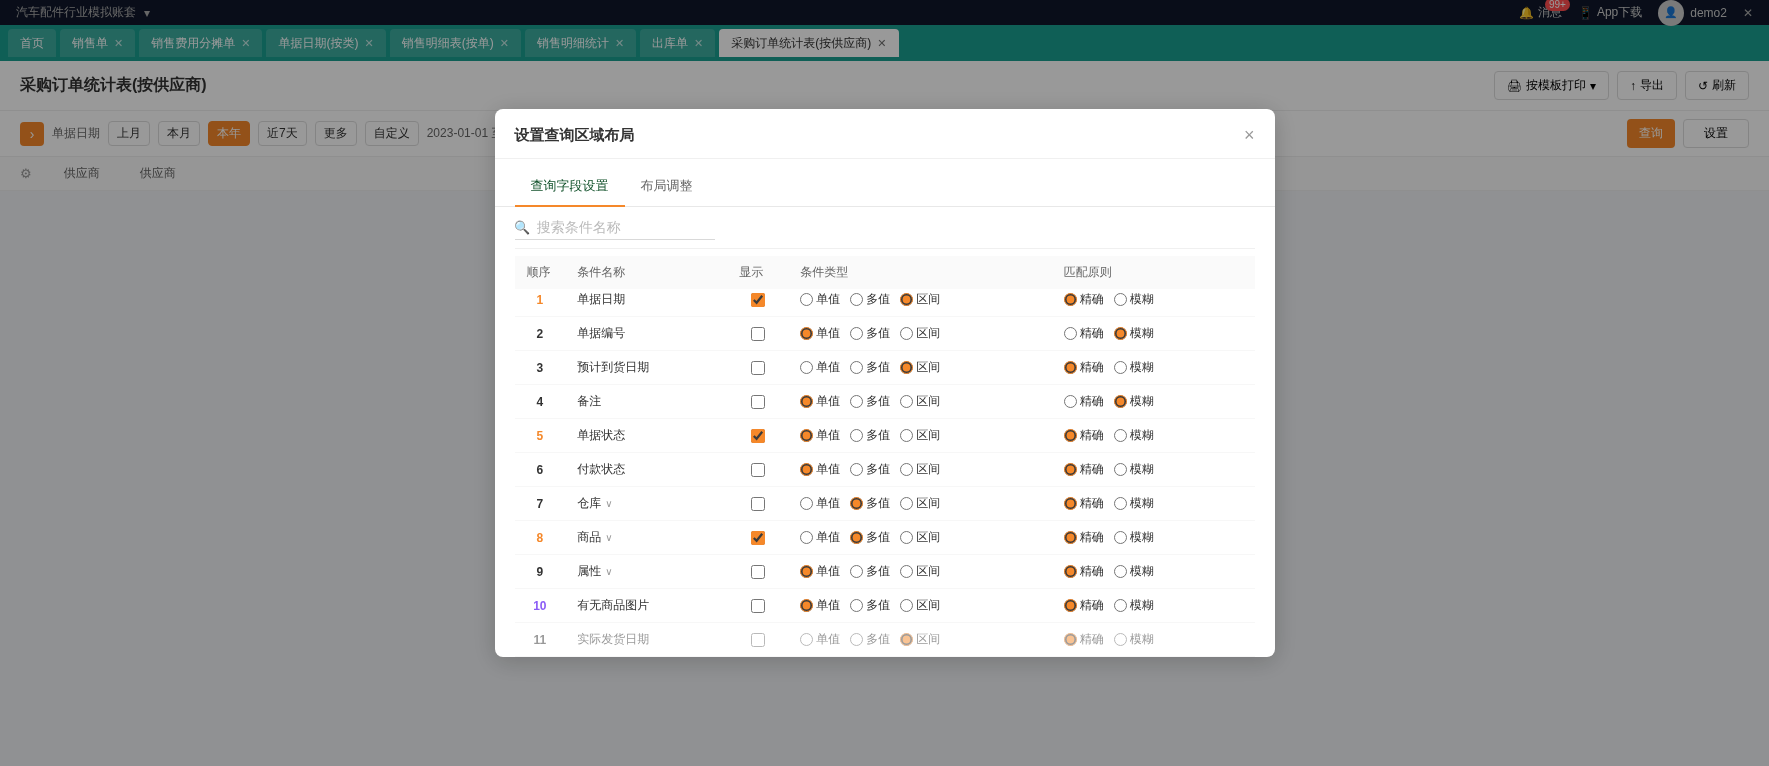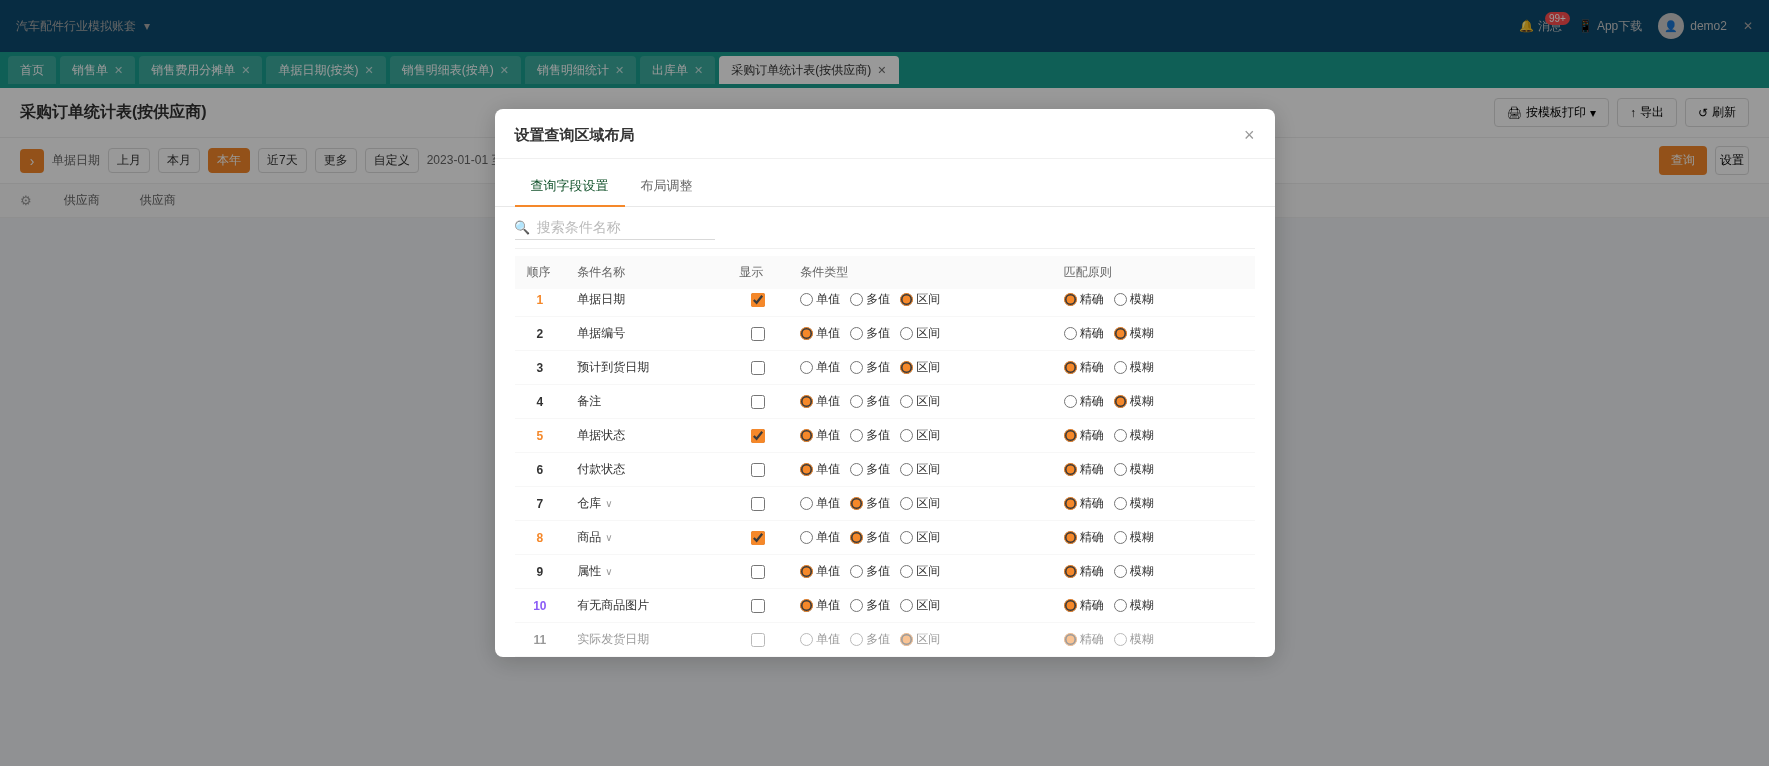--- a/index.html
+++ b/index.html
@@ -1,21 +1,21 @@
 <!DOCTYPE html>
 <html><head>
   <meta charset="utf-8">
   <style>
     * { box-sizing: border-box; margin: 0; padding: 0; }
     body { font-family: 'Microsoft YaHei', Arial, sans-serif; font-size: 13px; background: #f0f2f5; color: #333; }
 
     
     .top-bar {
-      background: #0c4a6e;
-      height: 52px;
+      background: #0f172a;
+      height: 25px;
       display: flex;
       align-items: center;
       justify-content: space-between;
       padding: 0 16px;
       color: #ccc;
     }
     .top-bar-left { font-size: 12px; color: #aaa; display: flex; align-items: center; gap: 8px; }
     .top-bar-right { display: flex; align-items: center; gap: 16px; font-size: 12px; }
     .top-bar-right .notif { position: relative; display: flex; align-items: center; gap: 4px; }
     .badge { background: #ff4d4f; color: white; font-size: 10px; border-radius: 8px; padding: 1px 4px; position: absolute; top: -6px; right: -8px; }
@@ -66,21 +66,21 @@
       display: flex;
       align-items: center;
       gap: 8px;
       border-bottom: 1px solid #eee;
     }
     .filter-toggle { background: #f5882a; color: white; border: none; width: 24px; height: 24px; border-radius: 4px; cursor: pointer; font-size: 14px; }
     .filter-label { font-size: 12px; color: #666; }
     .date-btn { background: none; border: 1px solid #ddd; padding: 3px 8px; border-radius: 4px; font-size: 12px; cursor: pointer; color: #333; }
     .date-btn.active { background: #f5882a; color: white; border-color: #f5882a; }
     .date-range { font-size: 12px; color: #666; }
-    .btn-settings { background: none; border: 1px solid #ddd; padding: 5px 4px; border-radius: 4px; cursor: pointer; font-size: 12px; }
+    .btn-settings { background: none; border: 1px solid #ddd; padding: 5px 20px; border-radius: 4px; cursor: pointer; font-size: 12px; }
     .table-header-row {
       display: flex;
       align-items: center;
       padding: 8px 20px;
       border-bottom: 1px solid #eee;
       background: #fafafa;
     }
     .gear-icon { color: #999; margin-right: 12px; cursor: pointer; }
     .col-header { font-size: 12px; color: #666; padding: 0 20px; }
 

